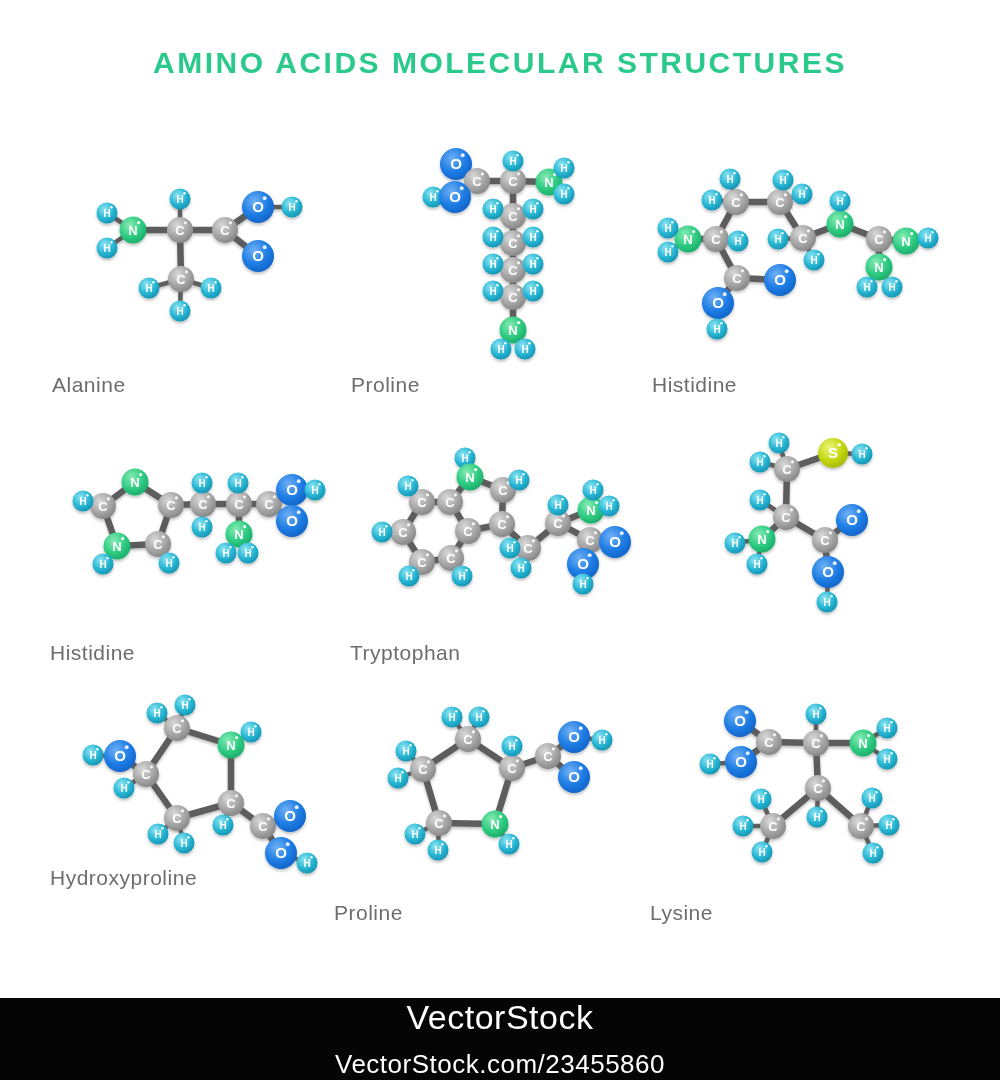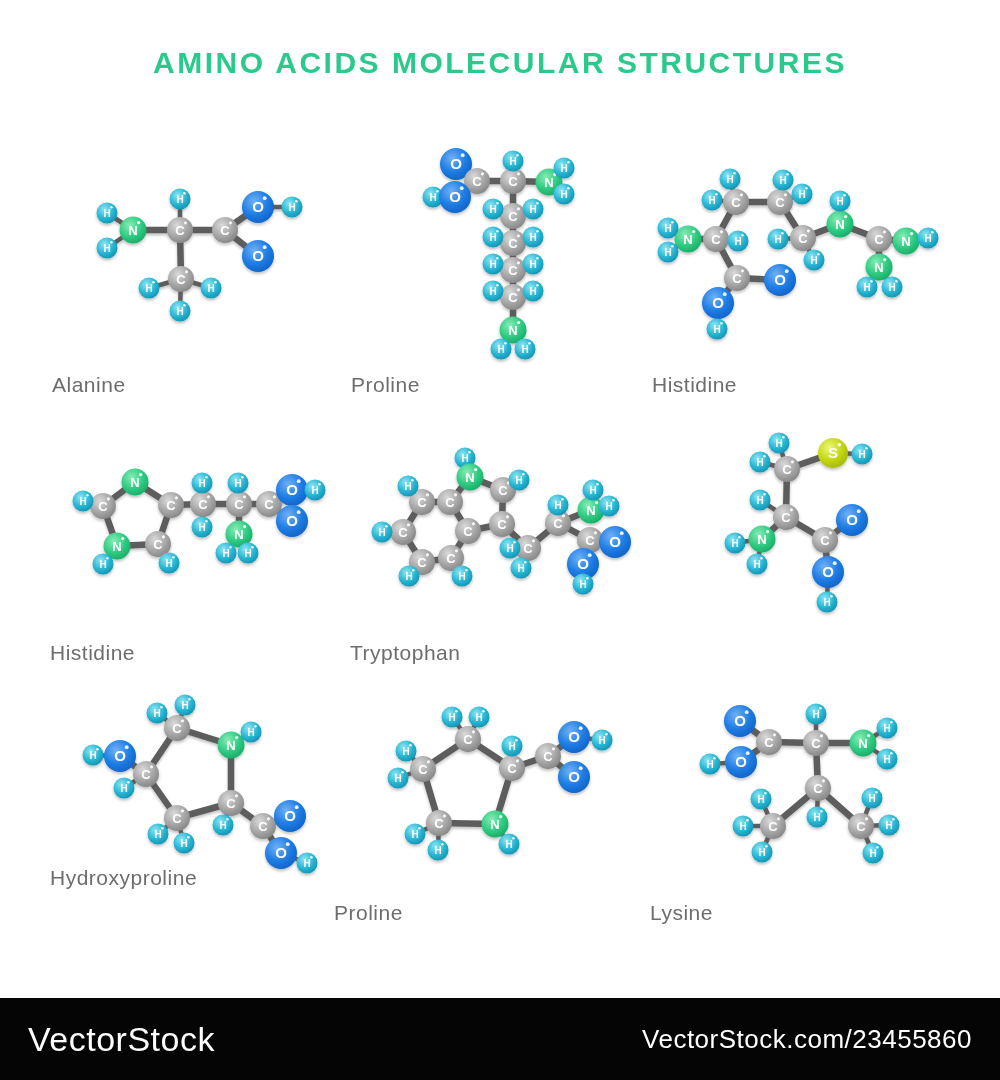--- a/index.html
+++ b/index.html
@@ -7,21 +7,21 @@
         font-family:"Liberation Sans", sans-serif;}
   .title{position:absolute;left:0;top:46px;width:1000px;text-align:center;
          font-size:30px;letter-spacing:2.5px;font-weight:700;color:#2bc98b;}
   #mol-canvas{position:absolute;left:0;top:0;}
   .atom-label{fill:#ffffff;font-family:"Liberation Sans",sans-serif;font-weight:bold;
               text-anchor:middle;}
   .mol-label{position:absolute;width:300px;text-align:left;font-size:21px;
              letter-spacing:.5px;color:#6d6d6d;}
   .footer{position:absolute;left:0;top:998px;width:1000px;height:82px;background:#050505;
           display:flex;align-items:center;justify-content:space-between;
-          box-sizing:border-box;padding:0 28px;}
+          box-sizing:border-box;padding:0 28px;flex-direction:column;}
   .wm-left{color:#ffffff;font-size:34px;letter-spacing:.5px;}
   .wm-right{color:#ffffff;font-size:26px;letter-spacing:.5px;}
 </style>
 </head>
 <body>
 
 <div class="page">
   <div class="title">AMINO ACIDS MOLECULAR STRUCTURES</div>
 
   <svg id="mol-canvas" width="1000" height="1080" viewBox="0 0 1000 1080">

